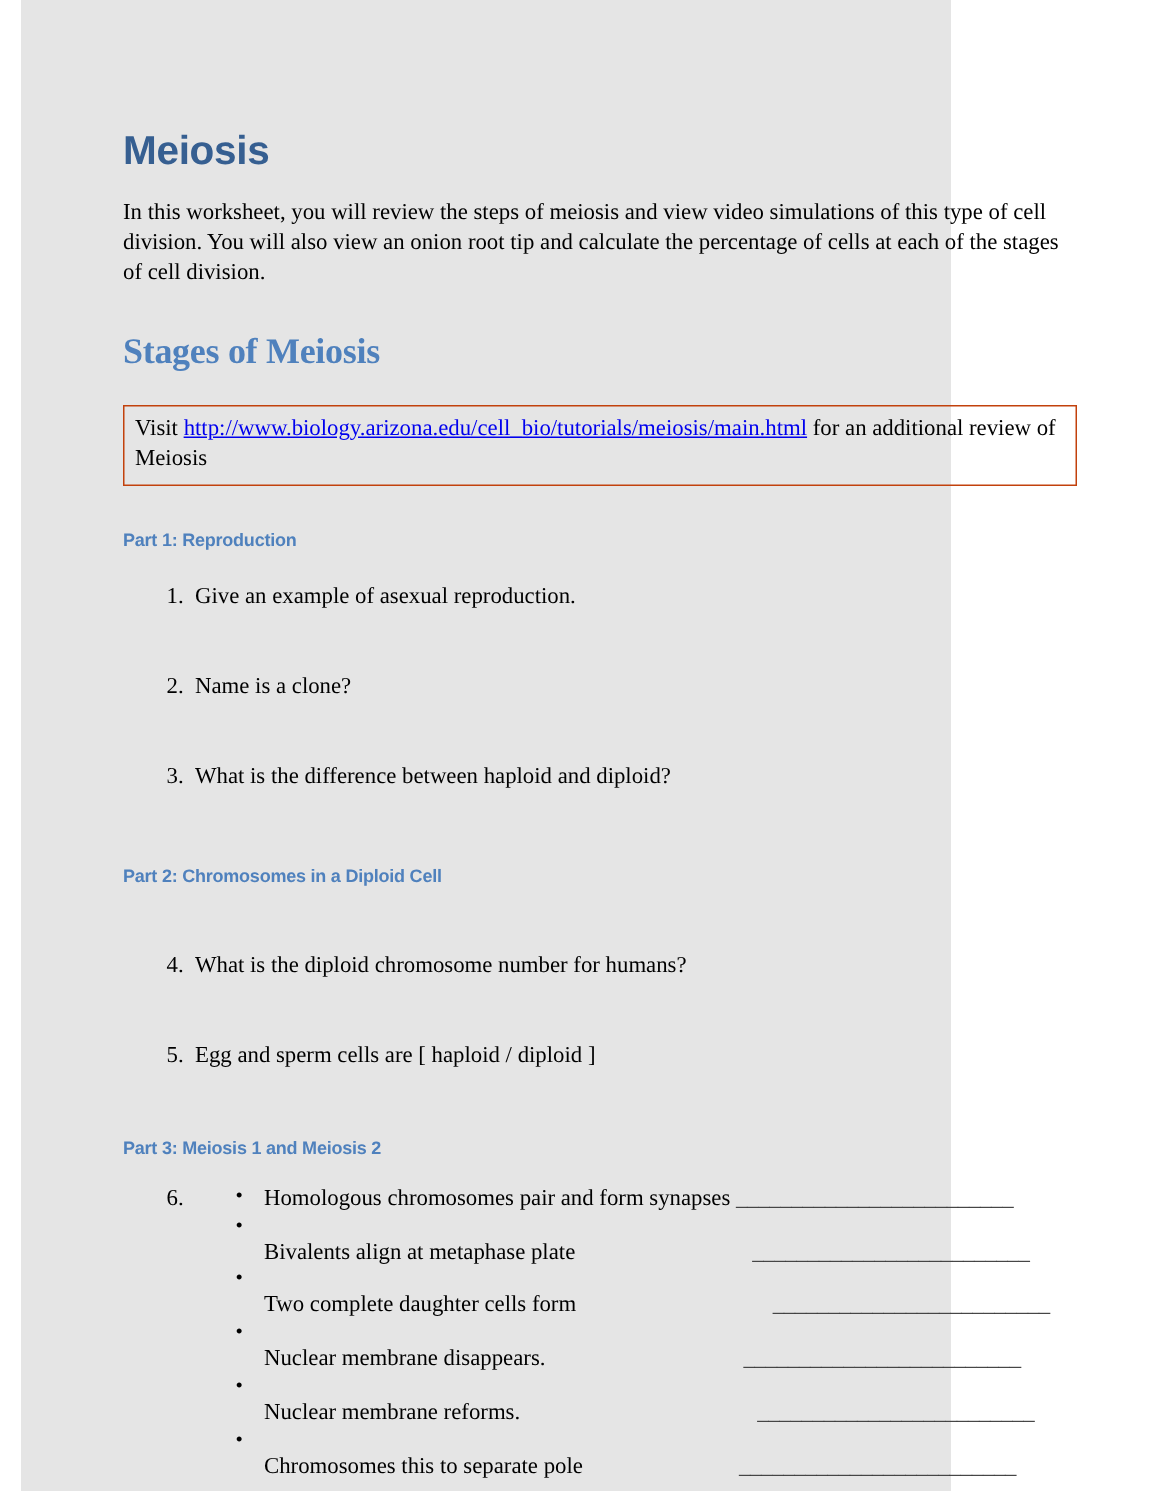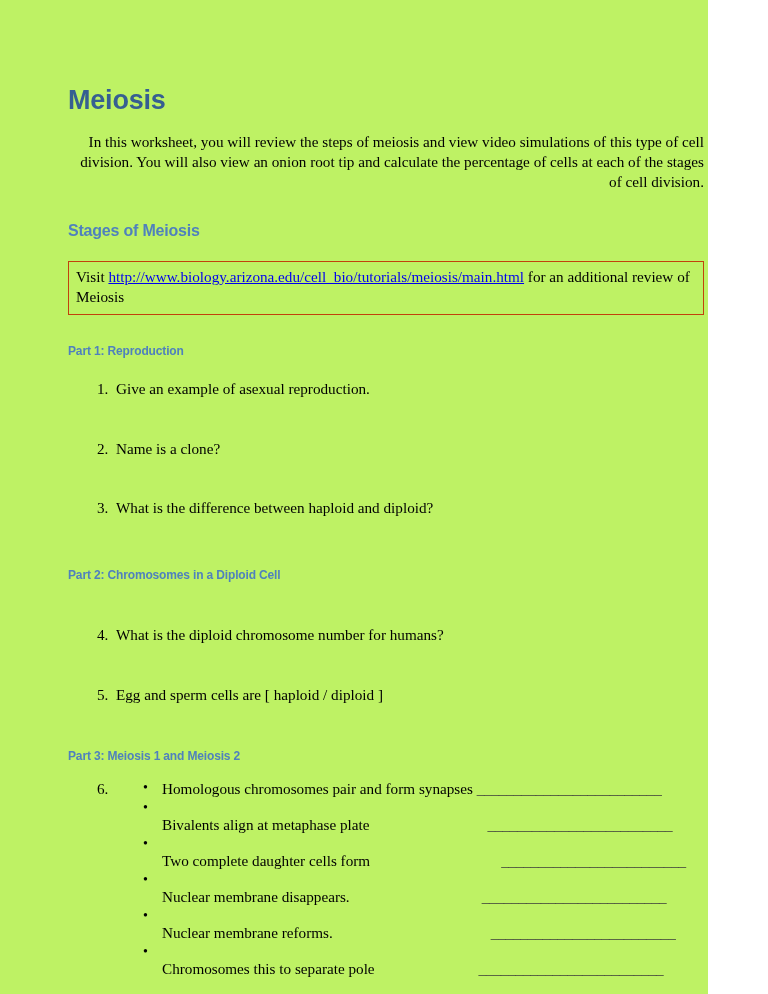--- a/index.html
+++ b/index.html
@@ -10,46 +10,46 @@
   body {
     width: 768px;
     height: 994px;
     font-family: "Liberation Serif", serif;
     color: #000000;
     position: relative;
     overflow: hidden;
   }
   .page {
     position: absolute;
-    left: 0;
+    left: 14px;
     top: 0;
-    width: 708px;
+    width: 620px;
     height: 994px;
-    background: #bef264;
+    background: #e5e5e5;
   }
   .content {
     position: absolute;
     left: 68px;
     top: 86px;
     width: 636px;
   }
 
   
   .doc-title {
     font-family: "Liberation Sans", sans-serif;
     font-size: 27px;
     font-weight: bold;
     color: #365F91;
     letter-spacing: -0.2px;
     margin: 0 0 16px 0;
     line-height: 1.1;
   }
   .h2-heading {
-    font-family: Liberation Sans, sans-serif;
-    font-size: 16px;
+    font-family: Liberation Serif, serif;
+    font-size: 24px;
     font-weight: bold;
     color: #4F81BD;
     letter-spacing: -0.2px;
     margin: 0;
     line-height: 1.15;
   }
   .h3-heading {
     font-family: "Liberation Sans", sans-serif;
     font-size: 12px;
     font-weight: bold;
@@ -57,21 +57,21 @@
     letter-spacing: -0.15px;
     margin: 0;
     line-height: 1.15;
   }
 
   
   .intro-para {
     font-size: 15.2px;
     line-height: 1.33;
     margin: 0;
-    text-align: right;
+    text-align: left;
   }
 
   
   .visit-box {
     border: 1px solid #c2410c;
     padding: 5px 7px 7px 7px;
     font-size: 15.2px;
     line-height: 1.33;
     box-sizing: border-box;
   }

